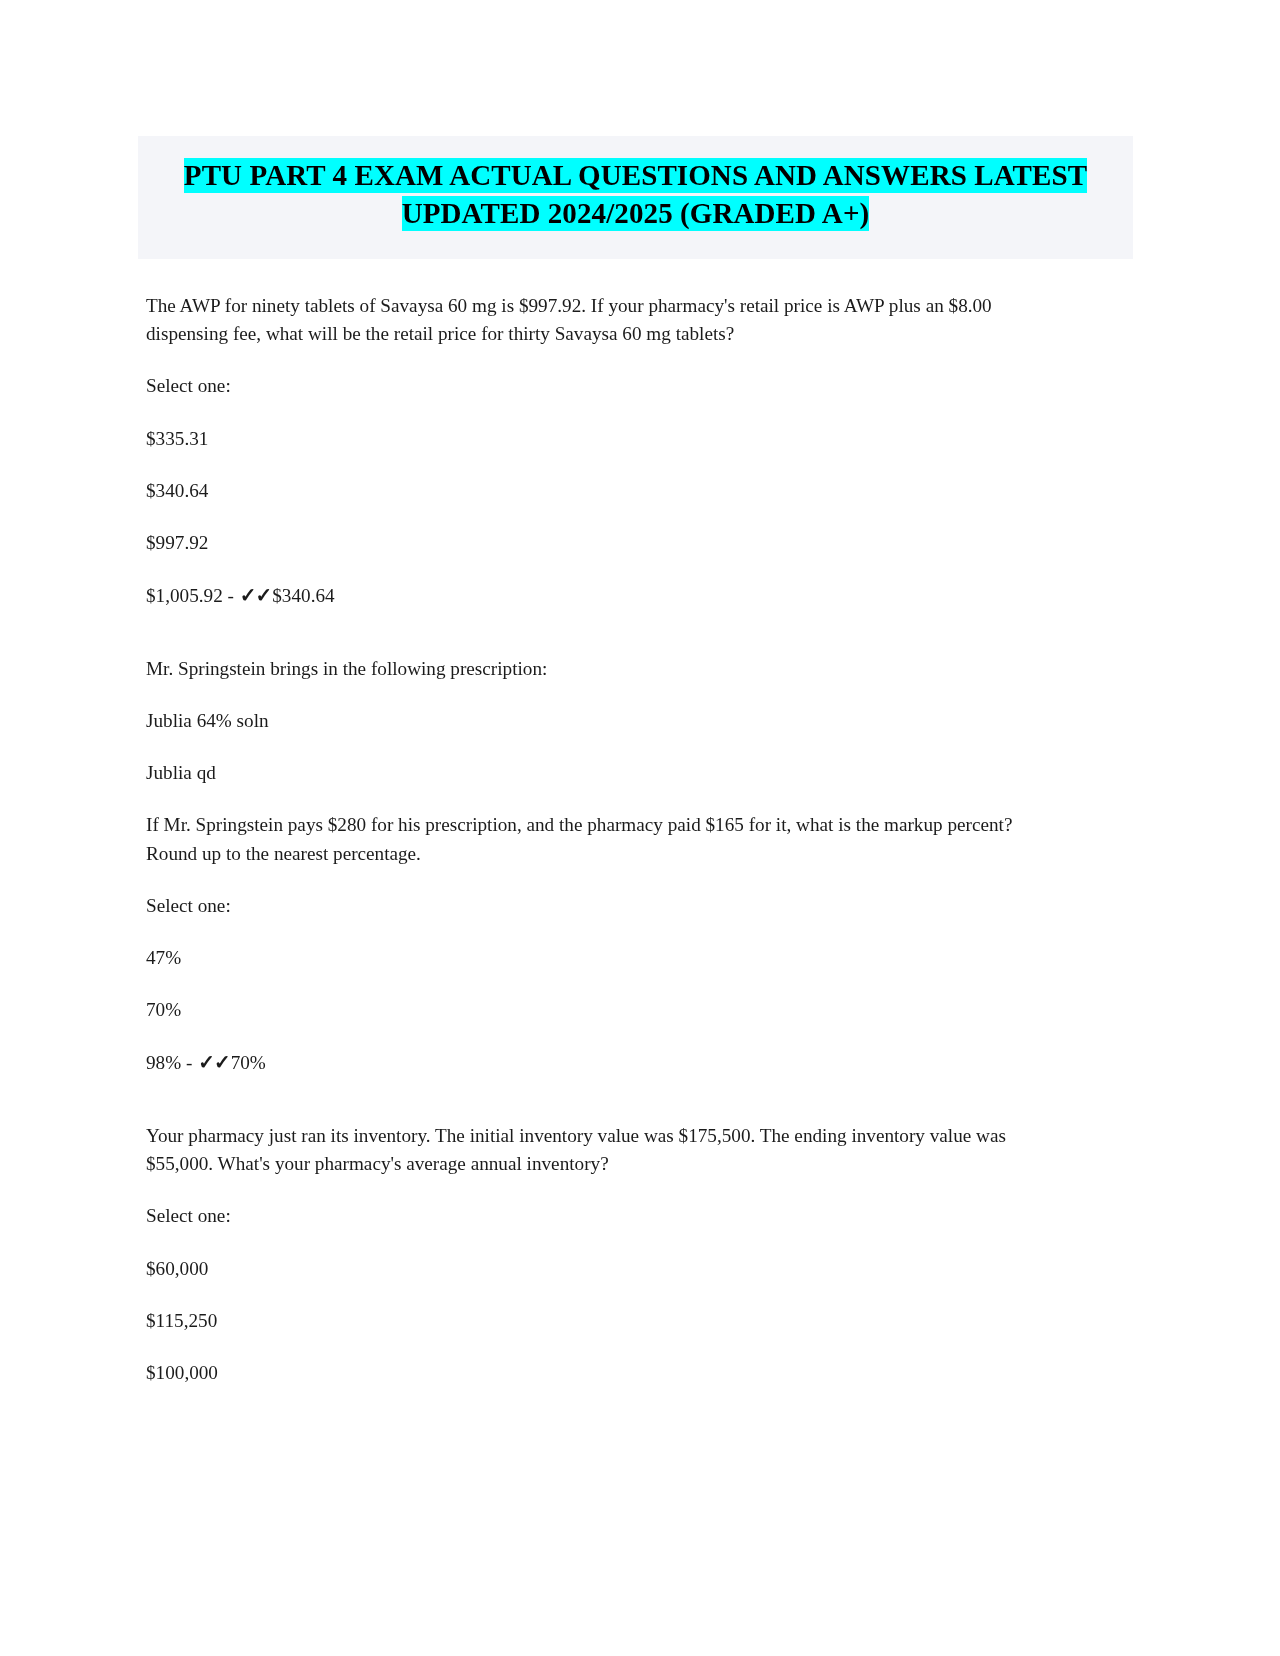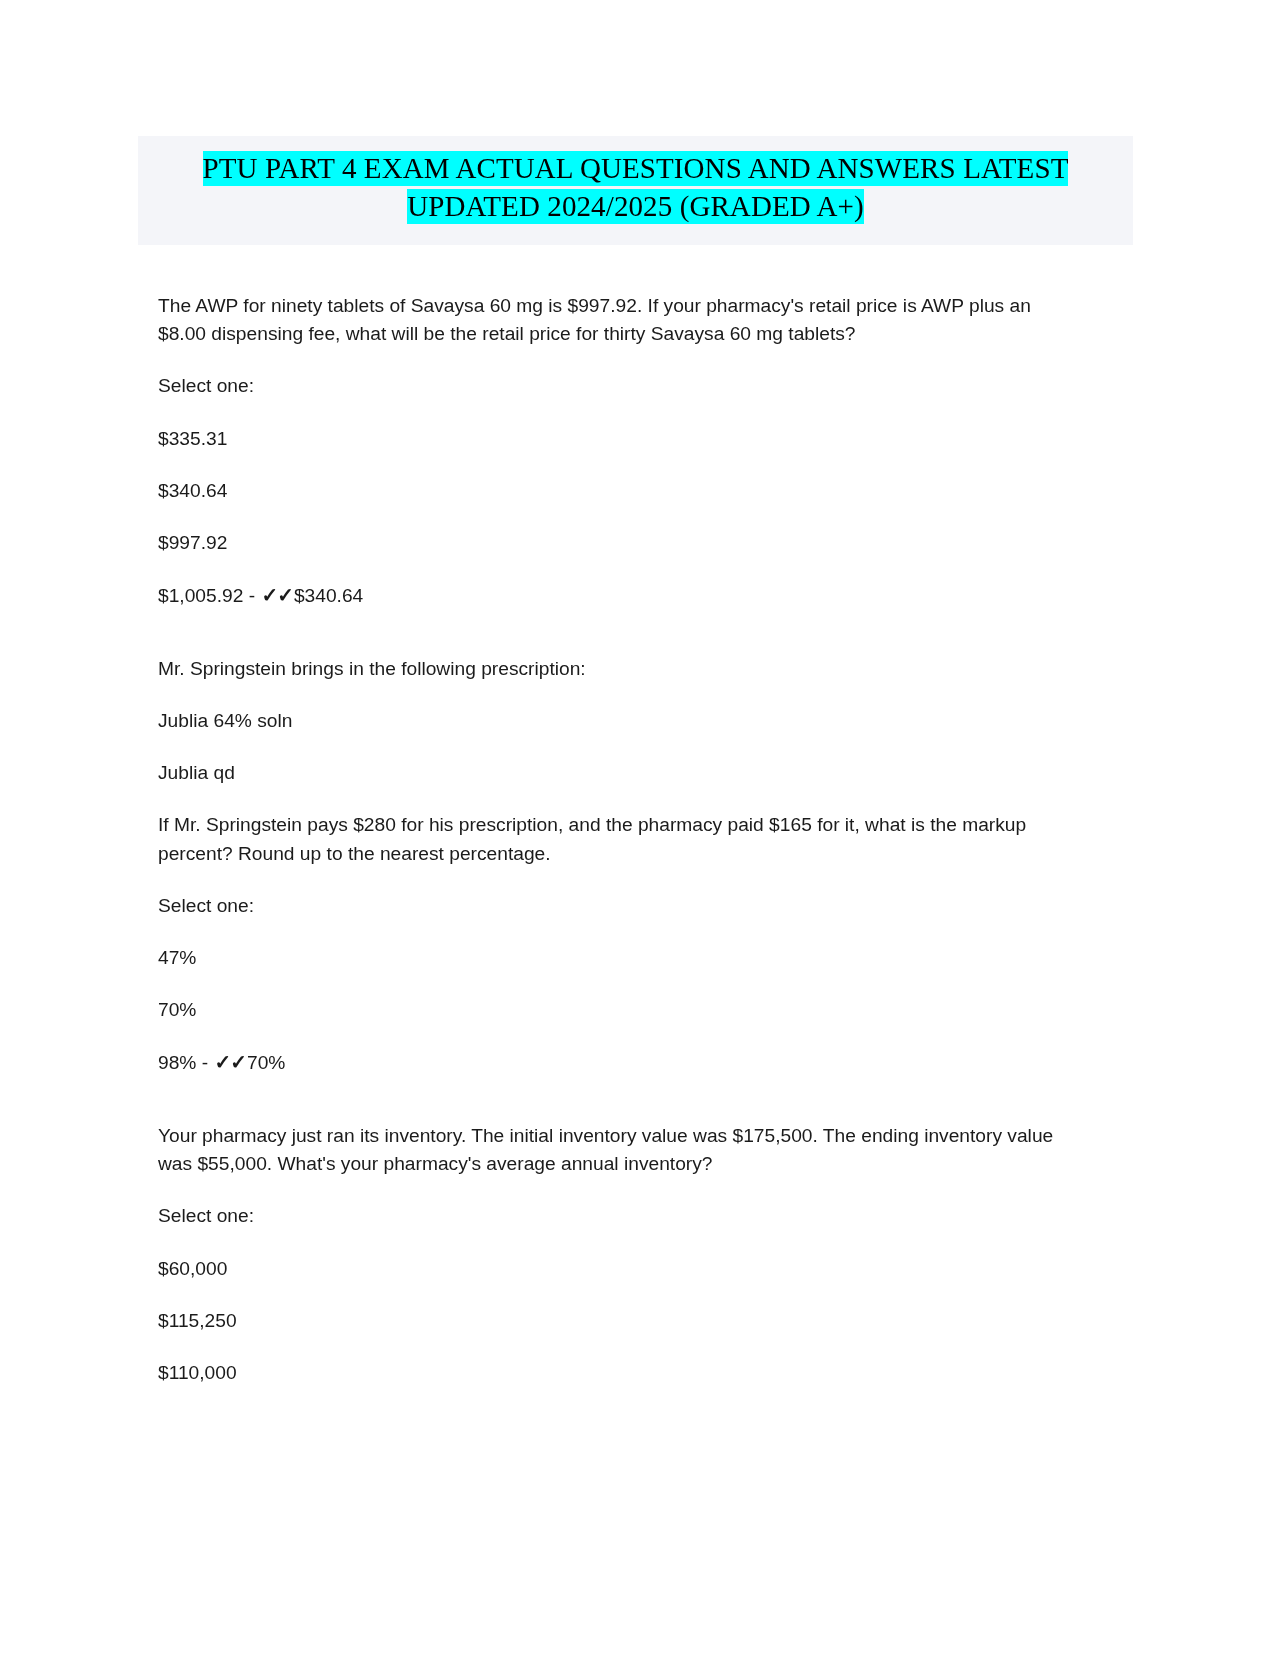--- a/index.html
+++ b/index.html
@@ -26,23 +26,23 @@
   .title-band {
     position: absolute;
     left: 138px;
     top: 136px;
     width: 995px;
     padding: 8px 0 14px 0;
     background: #f4f5f9;
     text-align: center;
   }
   .doc-title {
-    margin: 5px;
+    margin: 12px;
     font-family: "Liberation Serif", serif;
-    font-weight: normal;
+    font-weight: bold;
     font-size: 29px;
     line-height: 1.32;
     color: #000000;
     letter-spacing: 0.1px;
   }
   .doc-title .hl {
     background: #00ffff;
     box-decoration-break: clone;
     -webkit-box-decoration-break: clone;
     padding: 1px 0 2px 0;
@@ -50,25 +50,26 @@
 
   
   .content {
     position: absolute;
     left: 142px;
     top: 292px;
     width: 925px;
   }
 
   p.para {
-    margin: 0 0 24px 16px;
+    margin: 0 0 24px 4px;
     font-size: 19.2px;
     line-height: 1.47;
     color: #1b1b1b;
     font-weight: 400;
+    font-family: Liberation Serif, serif;
   }
   p.para:last-child { margin-bottom: 0; }
 
   .q-block { margin-bottom: 0; }
 
   .gap-lg { height: 44px; }
 
   .check {
     font-weight: bold;
     font-size: 20px;
@@ -112,17 +113,17 @@
       <p class="para"><span>98% - </span><span class="check">✓✓</span><span>70%</span></p>
     </div>
 
     <div class="gap-lg"></div>
 
     <div class="q-block">
       <p class="para">Your pharmacy just ran its inventory. The initial inventory value was $175,500. The ending inventory value was $55,000. What's your pharmacy's average annual inventory?</p>
       <p class="para">Select one:</p>
       <p class="para">$60,000</p>
       <p class="para">$115,250</p>
-      <p class="para">$110,000</p>
+      <p class="para">$100,000</p>
     </div>
 
   </div>
 </div>
 
 </body></html>

